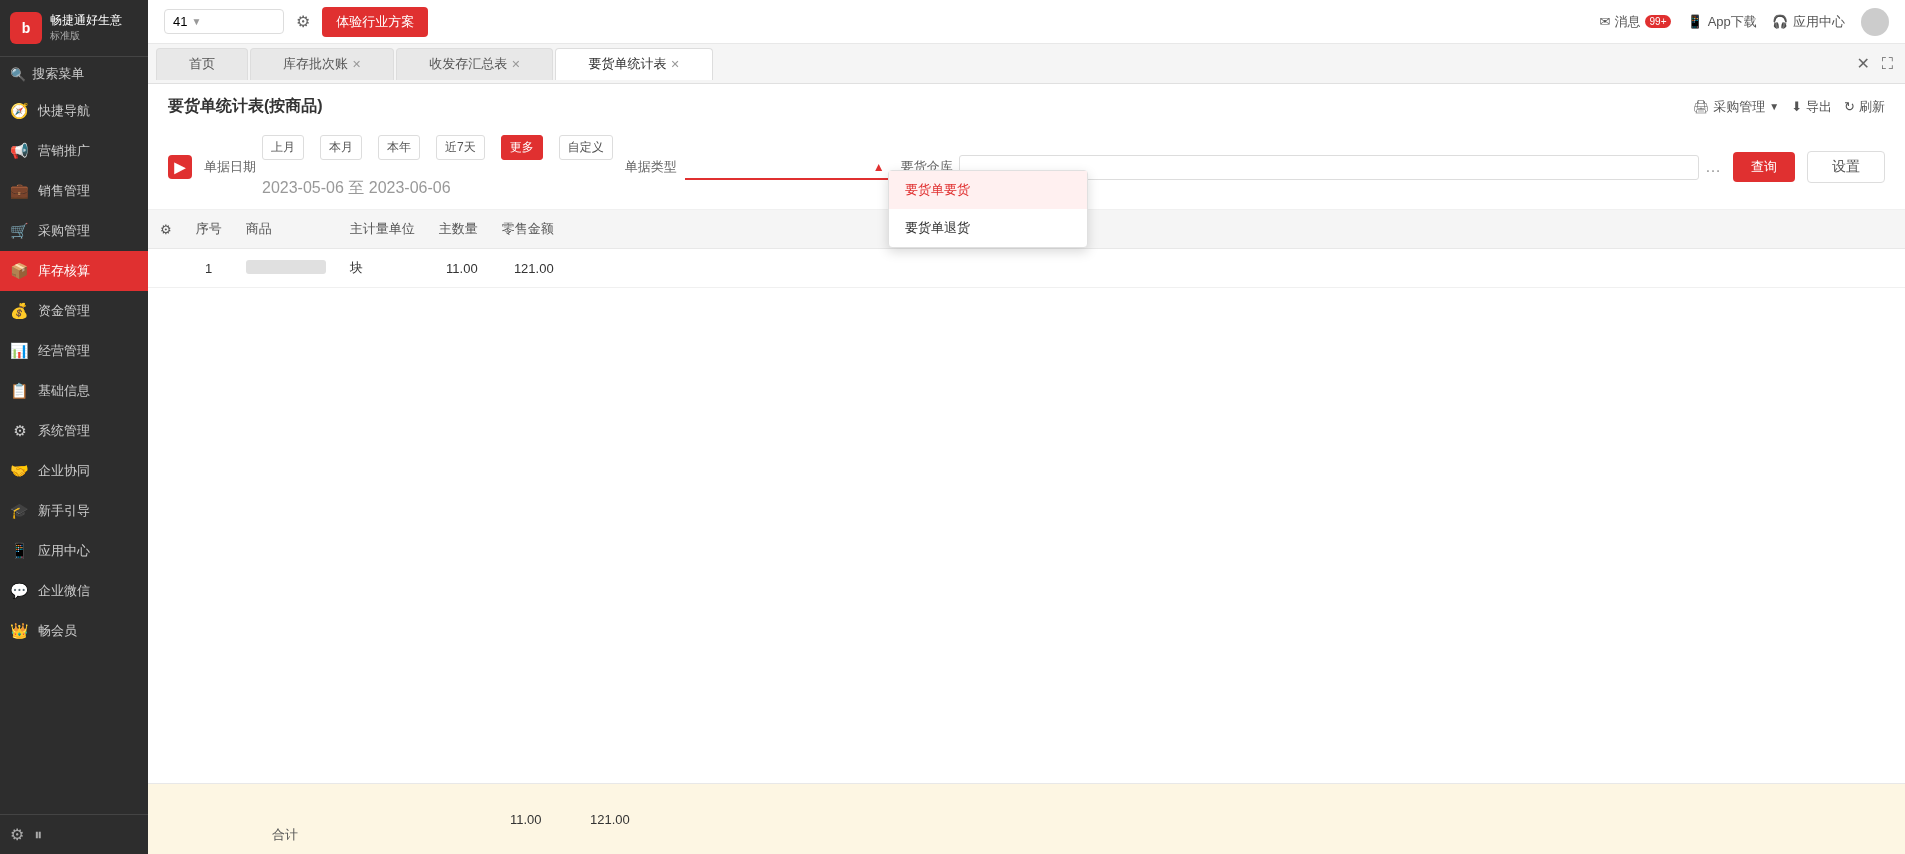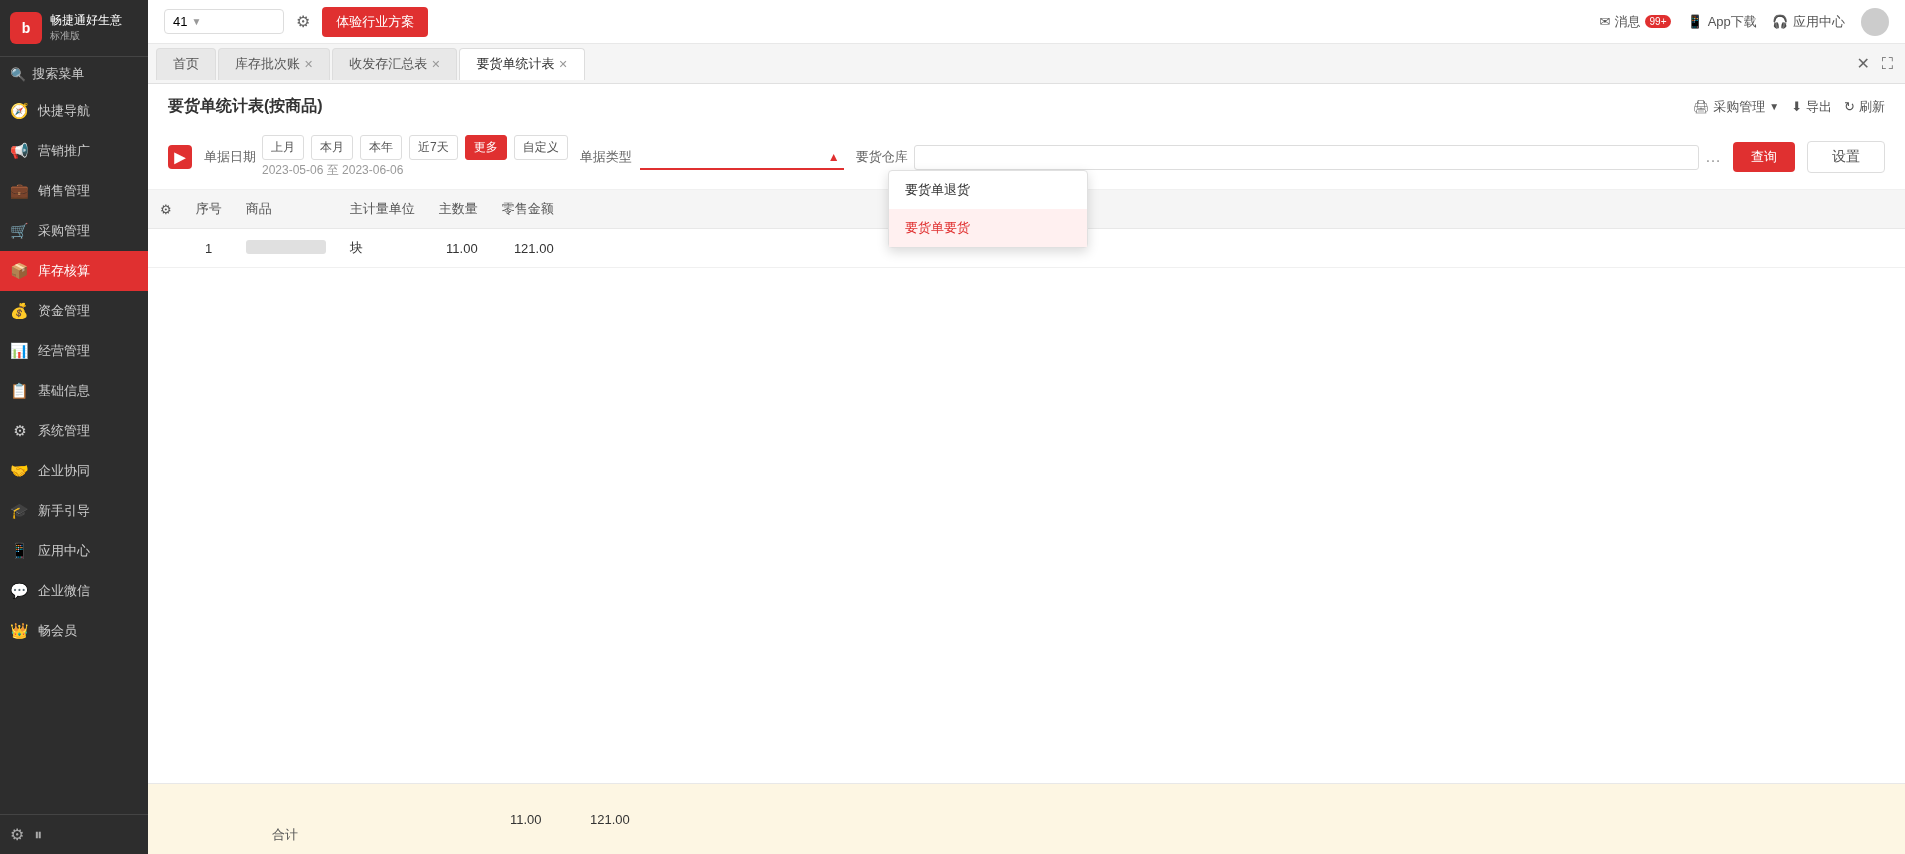--- a/index.html
+++ b/index.html
@@ -105,21 +105,21 @@
       height: 40px;
       background: #f5f5f5;
       display: flex; align-items: center;
       padding: 0 8px;
       border-bottom: 1px solid #e0e0e0;
       flex-shrink: 0;
       gap: 2px;
     }
     .tab {
       display: flex; align-items: center; gap: 4px;
-      padding: 6px 16px;
+      padding: 6px 32px;
       border-radius: 4px 4px 0 0;
       cursor: pointer;
       font-size: 13px;
       color: #555;
       background: #e8e8e8;
       border: 1px solid #ddd;
       border-bottom: none;
       height: 32px;
     }
     .tab.active { background: #fff; color: #333; border-color: #ddd; }
@@ -157,29 +157,29 @@
       width: 24px; height: 24px;
       background: #e03030; color: #fff;
       border-radius: 4px;
       display: flex; align-items: center; justify-content: center;
       cursor: pointer; font-size: 14px; font-weight: bold;
       flex-shrink: 0;
     }
 
     .filter-group { display: flex; align-items: center; gap: 6px; }
     .filter-label { color: #666; font-size: 13px; white-space: nowrap; }
-    .date-btns { display: flex; gap: 7px; align-items: center; }
+    .date-btns { display: flex; gap: 16px; align-items: center; }
     .date-btn {
       padding: 3px 8px;
       border: 1px solid #ddd; border-radius: 3px;
       cursor: pointer; font-size: 12px; color: #555;
       background: #fff;
     }
     .date-btn.active-red { background: #e03030; color: #fff; border-color: #e03030; }
-    .date-range-text { font-size: 12px; color: #999; margin-top: 2px; }
+    .date-range-text { font-size: 16px; color: #999; margin-top: 18px; }
     .filter-date-col { display: flex; flex-direction: column; }
 
     .filter-select-group { display: flex; align-items: center; gap: 8px; }
     .filter-select-container { position: relative; display: flex; align-items: center; }
     .filter-select-input {
       border: none; border-bottom: 2px solid #e03030;
       padding: 4px 24px 4px 4px;
       font-size: 13px; outline: none; min-width: 160px;
       color: #333;
     }
@@ -446,22 +446,22 @@
         <input class="warehouse-input" type="text" style="">
         <span class="warehouse-more-btn">…</span>
       </div>
 
       <button class="query-btn">查询</button>
       <button class="settings-btn">设置</button>
     </div>
 
     <div class="dropdown-overlay" style="left: 740px; top: 170px;" id="voucher-dropdown">
 
-    <div class="dropdown-item">要货单退货</div>
-        <div class="dropdown-item selected">要货单要货</div>
+    <div class="dropdown-item selected">要货单要货</div>
+        <div class="dropdown-item">要货单退货</div>
       </div>
 
     <div class="table-container">
       <table>
         <thead>
           <tr>
             <th class="col-settings">⚙</th>
             <th class="col-num">序号</th>
             <th>商品</th>
             <th>主计量单位</th>

